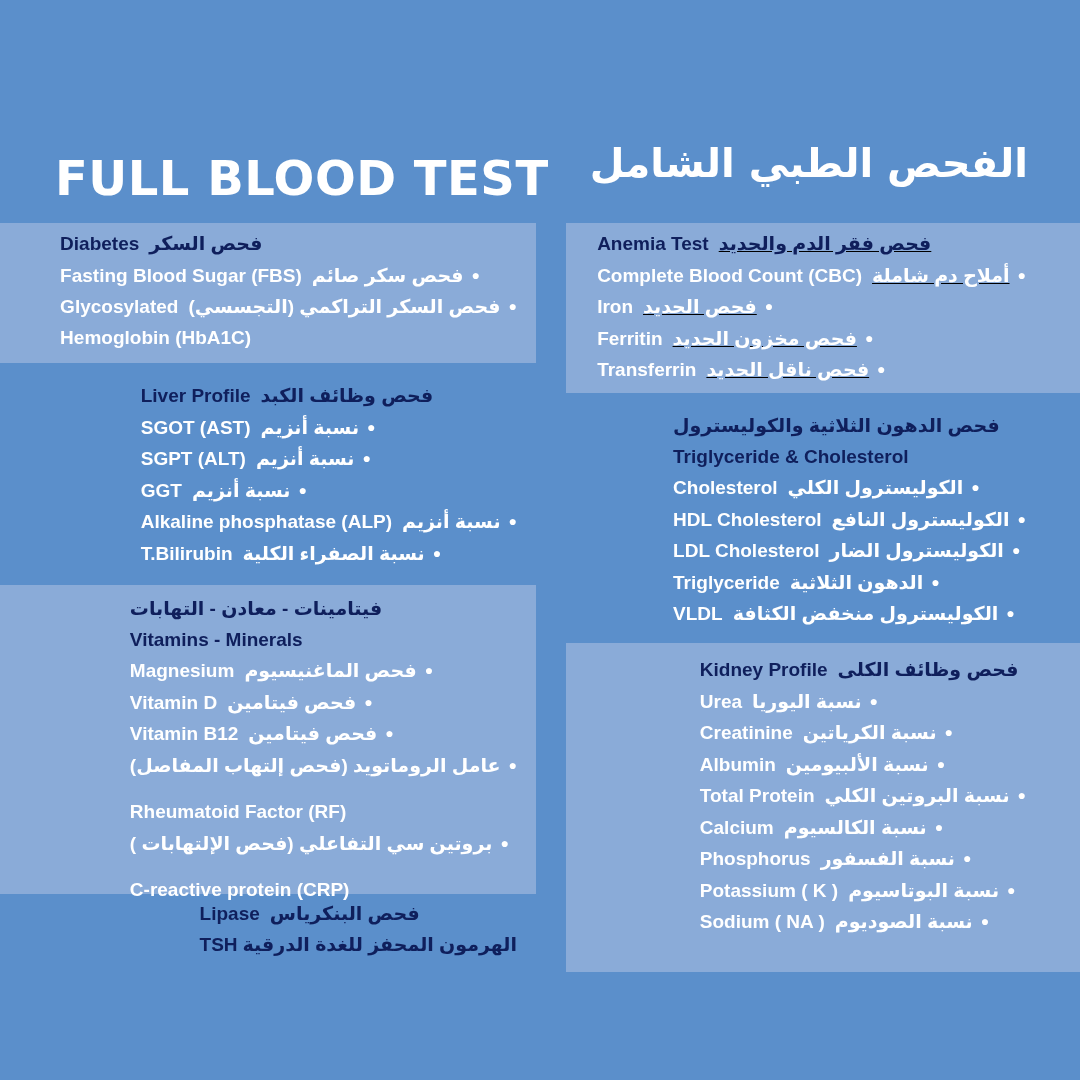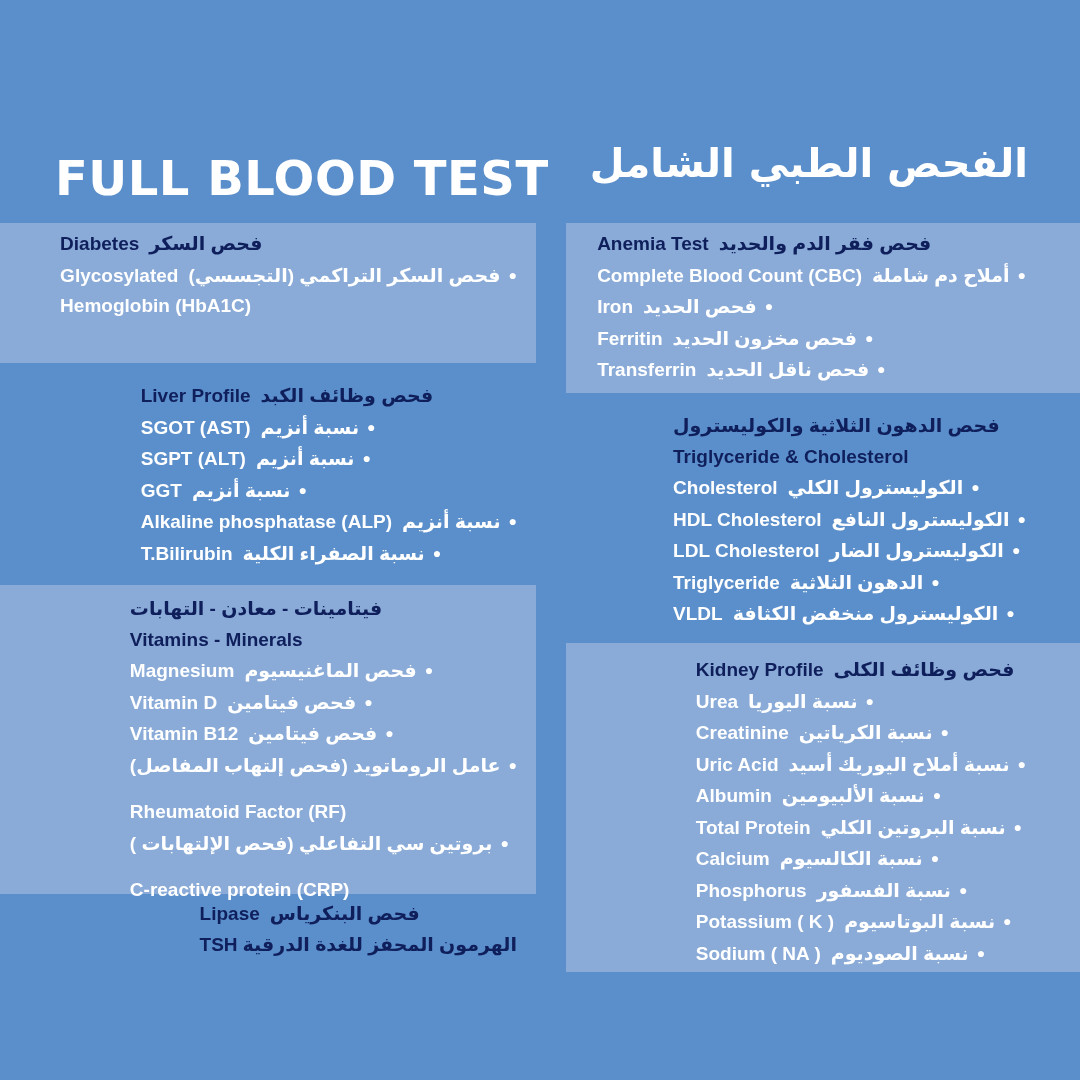--- a/index.html
+++ b/index.html
@@ -52,20 +52,23 @@
 <div class="panel light" style="left:0;top:223px;width:536px;height:140px;"></div>
 <div class="panel light" style="left:0;top:585px;width:536px;height:309px;"></div>
 <div class="panel light" style="left:566px;top:223px;width:514px;height:170px;"></div>
 <div class="panel light" style="left:566px;top:643px;width:514px;height:329px;"></div>
 
 <div class="section" style="right:563px;top:229px;">
   <div class="line heading">
     <span>فحص السكر</span><span class="gap"></span><span class="en">Diabetes</span>
   </div>
   <div class="line item">
+    <span class="bullet">●</span><span>فحص سكر صائم</span><span class="gap"></span><span class="en">Fasting Blood Sugar (FBS)</span>
+  </div>
+  <div class="line item">
     <span class="bullet">●</span><span>فحص السكر التراكمي (التجسسي)</span><span class="gap"></span><span class="en">Glycosylated</span>
   </div>
   <div class="line item">
     <span class="en">Hemoglobin (HbA1C)</span>
   </div>
 </div>
 
 <div class="section" style="right:563px;top:381px;">
   <div class="line heading">
     <span>فحص وظائف الكبد</span><span class="gap"></span><span class="en">Liver Profile</span>
@@ -87,21 +90,21 @@
   <div class="line item cont"><span class="en">Rheumatoid Factor (RF)</span></div>
   <div class="line item"><span class="bullet">●</span><span>بروتين سي التفاعلي (فحص الإلتهابات )</span></div>
   <div class="line item cont"><span class="en">C-reactive protein (CRP)</span></div>
 </div>
 
 <div class="section" style="right:563px;top:899px;">
   <div class="line heading"><span>فحص البنكرياس</span><span class="gap"></span><span class="en">Lipase</span></div>
   <div class="line heading"><span>الهرمون المحفز للغدة الدرقية</span><span class="gap" style="width:5px"></span><span class="en">TSH</span></div>
 </div>
 
-<div class="section" style="right:54px;top:229px;">
+<div class="section" style="right:54px;top:229px;text-decoration:underline;">
   <div class="line heading"><span>فحص فقر الدم والحديد</span><span class="gap"></span><span class="en">Anemia Test</span></div>
   <div class="line item"><span class="bullet">●</span><span>أملاح دم شاملة</span><span class="gap"></span><span class="en">Complete Blood Count (CBC)</span></div>
   <div class="line item"><span class="bullet">●</span><span>فحص الحديد</span><span class="gap"></span><span class="en">Iron</span></div>
   <div class="line item"><span class="bullet">●</span><span>فحص مخزون الحديد</span><span class="gap"></span><span class="en">Ferritin</span></div>
   <div class="line item"><span class="bullet">●</span><span>فحص ناقل الحديد</span><span class="gap"></span><span class="en">Transferrin</span></div>
 </div>
 
 <div class="section" style="right:54px;top:411px;">
   <div class="line heading">فحص الدهون الثلاثية والكوليسترول</div>
   <div class="line heading"><span class="en">Triglyceride &amp; Cholesterol</span></div>
@@ -109,20 +112,19 @@
   <div class="line item"><span class="bullet">●</span><span>الكوليسترول النافع</span><span class="gap"></span><span class="en">HDL Cholesterol</span></div>
   <div class="line item"><span class="bullet">●</span><span>الكوليسترول الضار</span><span class="gap"></span><span class="en">LDL Cholesterol</span></div>
   <div class="line item"><span class="bullet">●</span><span>الدهون الثلاثية</span><span class="gap"></span><span class="en">Triglyceride</span></div>
   <div class="line item"><span class="bullet">●</span><span>الكوليسترول منخفض الكثافة</span><span class="gap"></span><span class="en">VLDL</span></div>
 </div>
 
 <div class="section" style="right:54px;top:655px;">
   <div class="line heading"><span>فحص وظائف الكلى</span><span class="gap"></span><span class="en">Kidney Profile</span></div>
   <div class="line item"><span class="bullet">●</span><span>نسبة اليوريا</span><span class="gap"></span><span class="en">Urea</span></div>
   <div class="line item"><span class="bullet">●</span><span>نسبة الكرياتين</span><span class="gap"></span><span class="en">Creatinine</span></div>
-  <div class="line item"><span class="bullet">●</span><span>نسبة أملاح اليوريك أسيد</span><span class="gap"></span><span class="en">Uric Acid</span></div>
   <div class="line item"><span class="bullet">●</span><span>نسبة الألبيومين</span><span class="gap"></span><span class="en">Albumin</span></div>
   <div class="line item"><span class="bullet">●</span><span>نسبة البروتين الكلي</span><span class="gap"></span><span class="en">Total Protein</span></div>
   <div class="line item"><span class="bullet">●</span><span>نسبة الكالسيوم</span><span class="gap"></span><span class="en">Calcium</span></div>
   <div class="line item"><span class="bullet">●</span><span>نسبة الفسفور</span><span class="gap"></span><span class="en">Phosphorus</span></div>
   <div class="line item"><span class="bullet">●</span><span>نسبة البوتاسيوم</span><span class="gap"></span><span class="en">Potassium ( K )</span></div>
   <div class="line item"><span class="bullet">●</span><span>نسبة الصوديوم</span><span class="gap"></span><span class="en">Sodium ( NA )</span></div>
 </div>
 
 </body></html>

